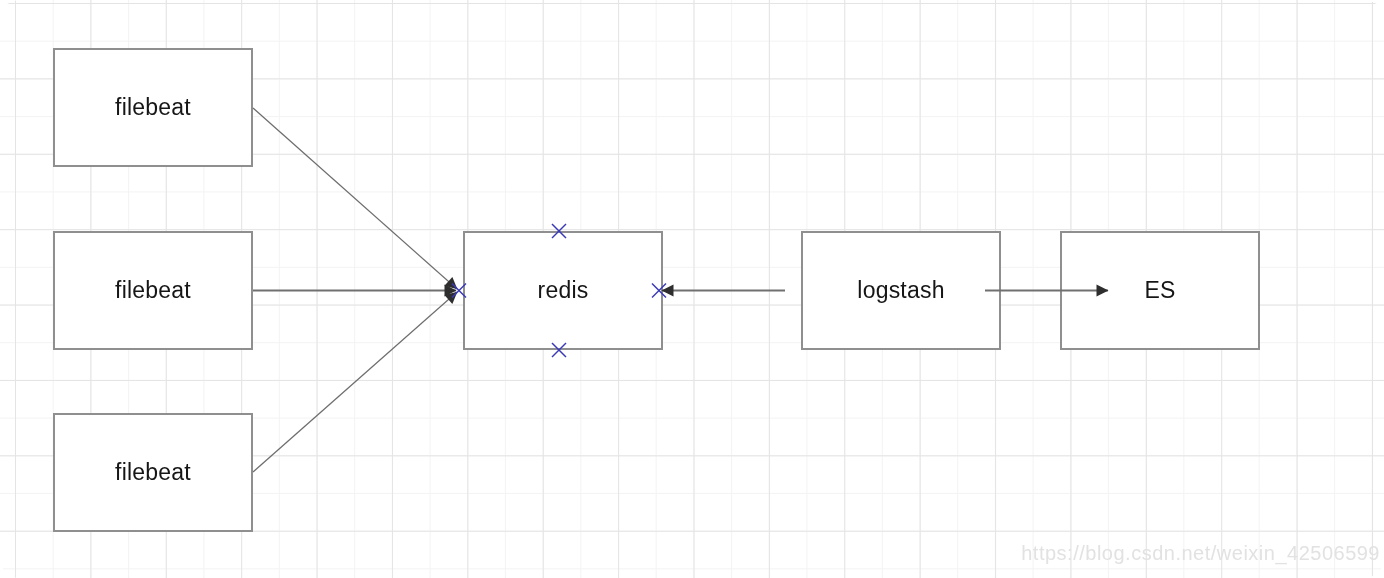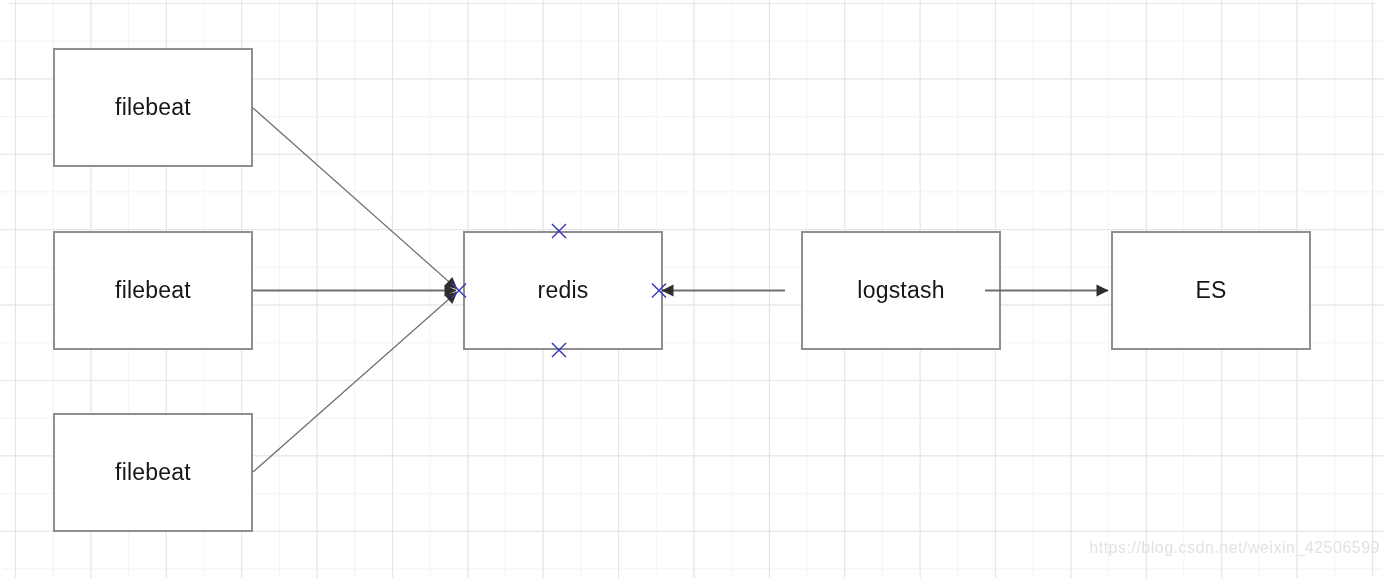--- a/index.html
+++ b/index.html
@@ -46,22 +46,22 @@
     left: 0;
     top: 0;
     width: 1384px;
     height: 578px;
     z-index: 2;
     pointer-events: none;
   }
   .watermark {
     position: absolute;
     right: 4px;
-    bottom: 21px;
-    font-size: 16px;
+    bottom: 13px;
+    font-size: 20px;
     color: #e2e2e2;
     letter-spacing: 0.5px;
     z-index: 3;
     white-space: nowrap;
     text-align: right;
   }
 </style>
 </head>
 <body>
 
@@ -80,21 +80,21 @@
   </div>
 
   <div class="node" style="left:463px; top:231px;">
     <span class="label">redis</span>
   </div>
 
   <div class="node" style="left:801px; top:231px;">
     <span class="label">logstash</span>
   </div>
 
-  <div class="node" style="left:1111px; top:231px;">
+  <div class="node" style="left:1060px; top:231px;">
     <span class="label">ES</span>
   </div>
 
   <svg class="edge-layer" width="1384" height="578" viewBox="0 0 1384 578" xmlns="http://www.w3.org/2000/svg">
     <defs>
       <marker id="arrow" viewBox="0 0 13 13" refX="12" refY="6.5" markerWidth="13" markerHeight="13" orient="auto" markerUnits="userSpaceOnUse">
         <path d="M0.5,0.5 L12.5,6.5 L0.5,12.5 Z" fill="#2e2e2e"></path>
       </marker>
     </defs>
 

